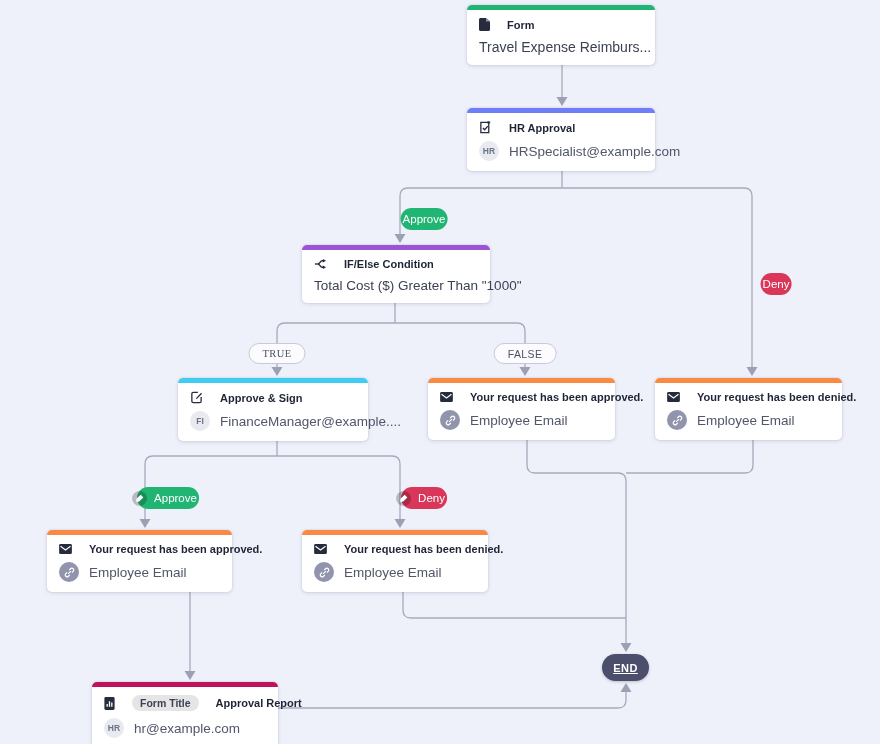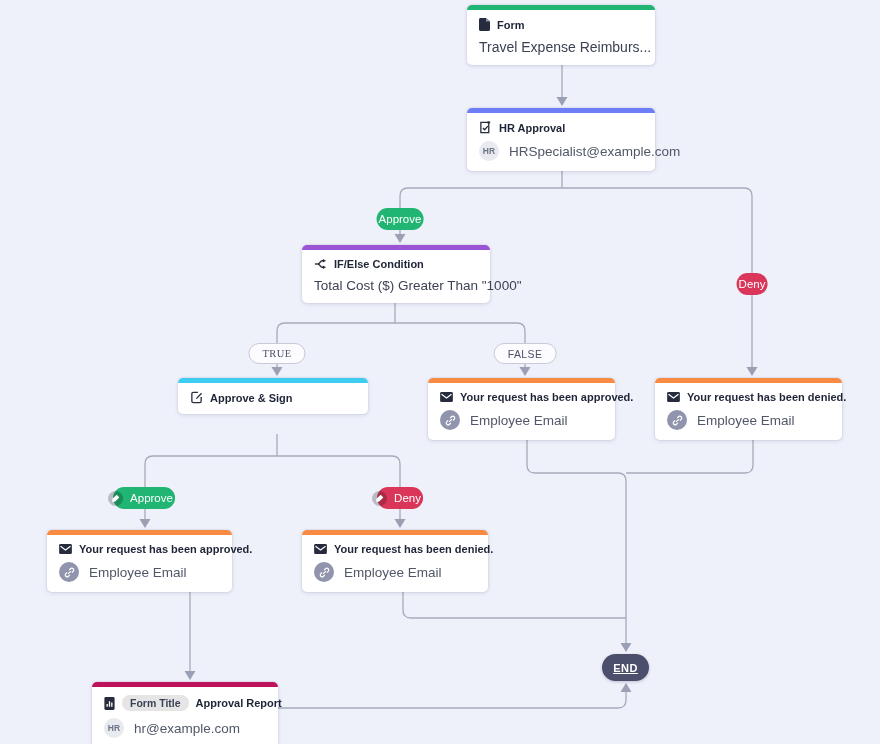--- a/index.html
+++ b/index.html
@@ -5,33 +5,33 @@
   * { margin:0; padding:0; box-sizing:border-box; }
   html,body { width:880px; height:744px; }
   body { font-family:"Liberation Sans","DejaVu Sans",sans-serif; position:relative; overflow:hidden; }
   #canvas { position:absolute; inset:0; width:880px; height:744px; }
   #edges { position:absolute; left:0; top:0; z-index:1; }
 
   .node { position:absolute; z-index:2; background:#ffffff; border-radius:5px;
           box-shadow:0 1px 4px rgba(45,50,90,.14), 0 0 0 1px rgba(90,95,130,.05); }
   .accent { height:5px; border-radius:5px 5px 0 0; }
   .node-body { padding:8px 12px 10px; }
-  .title-row { display:flex; align-items:center; gap:7px; font-weight:bold; font-size:11px; color:#1f2536; white-space:nowrap; }
+  .title-row { display:flex; align-items:center; gap:17px; font-weight:bold; font-size:11px; color:#1f2536; white-space:nowrap; }
   .value-row { display:flex; align-items:center; gap:10px; margin-top:7px; font-size:13.5px; color:#515768; white-space:nowrap; }
   .plain-title { margin-top:8px; font-size:14px; color:#3c4254; white-space:nowrap; }
 
   .avatar { width:20px; height:20px; border-radius:50%; background:#e8eaf0; color:#6e7487;
             font-size:8.5px; font-weight:bold; display:flex; align-items:center; justify-content:center; flex:0 0 auto; }
   .avatar-link { width:20px; height:20px; border-radius:50%; background:#9094ad;
             display:flex; align-items:center; justify-content:center; flex:0 0 auto; }
 
   .badge { background:#e5e5e5; border-radius:9px; padding:2px 8px; font-size:10.5px; font-weight:bold; color:#3c4254; }
 
   .pill { position:absolute; z-index:3; transform:translateX(-50%); height:22px; border-radius:11px;
-          display:inline-flex; align-items:center; padding:0 2px; color:#fff; font-size:11.5px; white-space:nowrap; }
+          display:inline-flex; align-items:center; padding:0 2px; color:#fff; font-size:11.5px; white-space:nowrap;margin-left:24px; }
   .pill .icon-badge { width:15px; height:15px; border-radius:50%; background:rgba(0,0,0,.22);
           display:flex; align-items:center; justify-content:center; margin-left:-7px; margin-right:7px; }
   .bool-pill { position:absolute; z-index:3; transform:translateX(-50%); height:21px; border-radius:11px;
           background:#fcfcfe; border:1px solid #c7cad9; color:#4c5266; font-size:10.5px; letter-spacing:.4px;
           display:inline-flex; align-items:center; padding:0 13px; }
   .end-pill { position:absolute; z-index:3; width:47px; height:27px; border-radius:14px; color:#fff;
           font-size:11px; font-weight:bold; letter-spacing:.5px; display:flex; align-items:center; justify-content:center;
           box-shadow:0 1px 3px rgba(45,50,90,.25);text-decoration:underline; }
   .icon { display:flex; flex:0 0 auto; }
 </style>
@@ -146,20 +146,24 @@
     <div class="node-body">
       <div class="title-row">
         <span class="icon">
           <svg width="13" height="13" viewBox="0 0 14 14">
               <path d="M8.5 1.5H3.5C2.7 1.5 2 2.2 2 3v8c0 .8.7 1.5 1.5 1.5h7c.8 0 1.5-.7 1.5-1.5V6.5" fill="none" stroke="#262c3d" stroke-width="1.4"></path>
               <path d="M6.8 7.2l5.2-5.2 1 1-5.2 5.2-1.6.6z" fill="#262c3d"></path>
             </svg>
         </span>
         <span>Approve &amp; Sign</span>
       </div>
+      <div class="value-row">
+        <span class="avatar">FI</span>
+        <span>FinanceManager@example....</span>
+      </div>
     </div>
   </div>
 
   <div class="node" style="left:428px; top:378px; width:187px;">
     <div class="accent" style="background: rgb(248, 138, 68);"></div>
     <div class="node-body">
       <div class="title-row">
         <span class="icon">
           <svg width="13" height="10" viewBox="0 0 14 11">
               <rect width="14" height="11" rx="1.5" fill="#262c3d"></rect>

